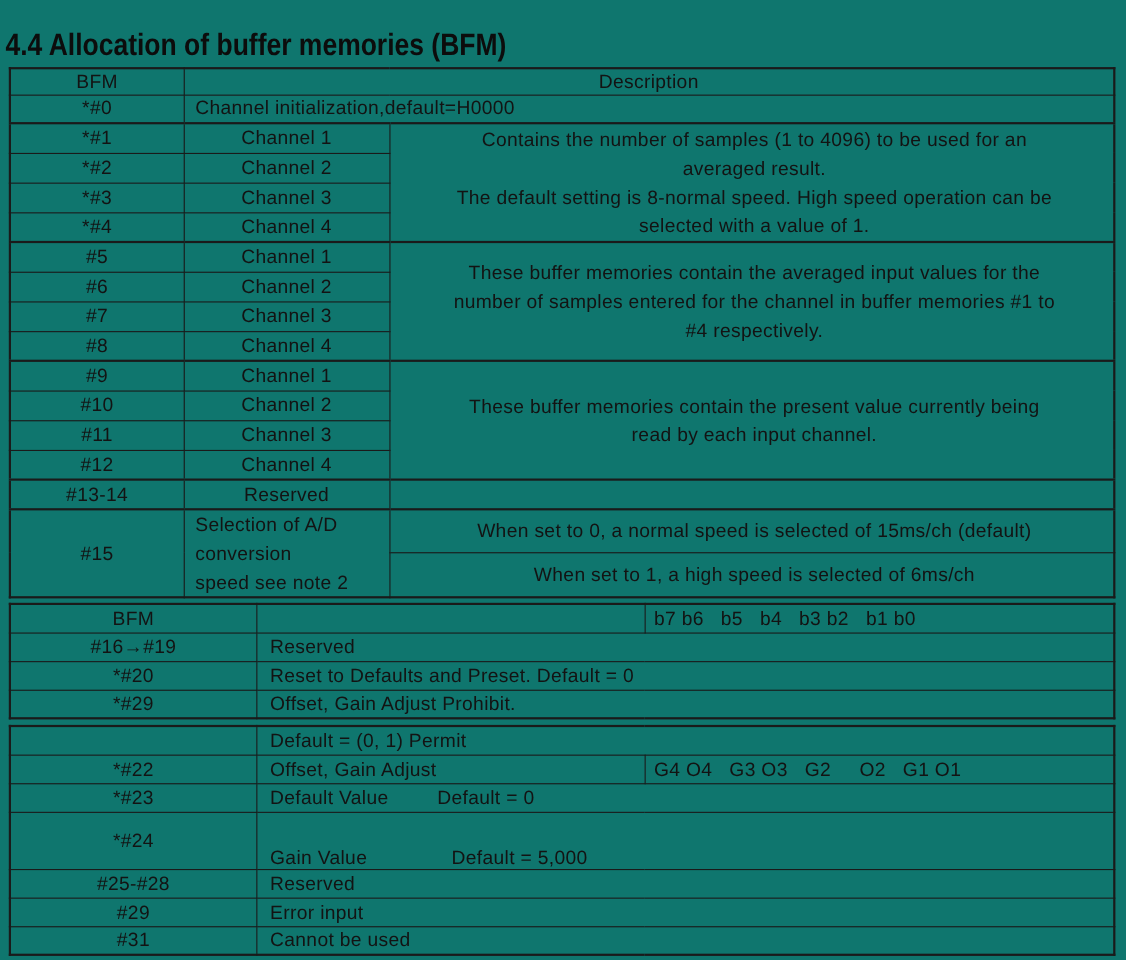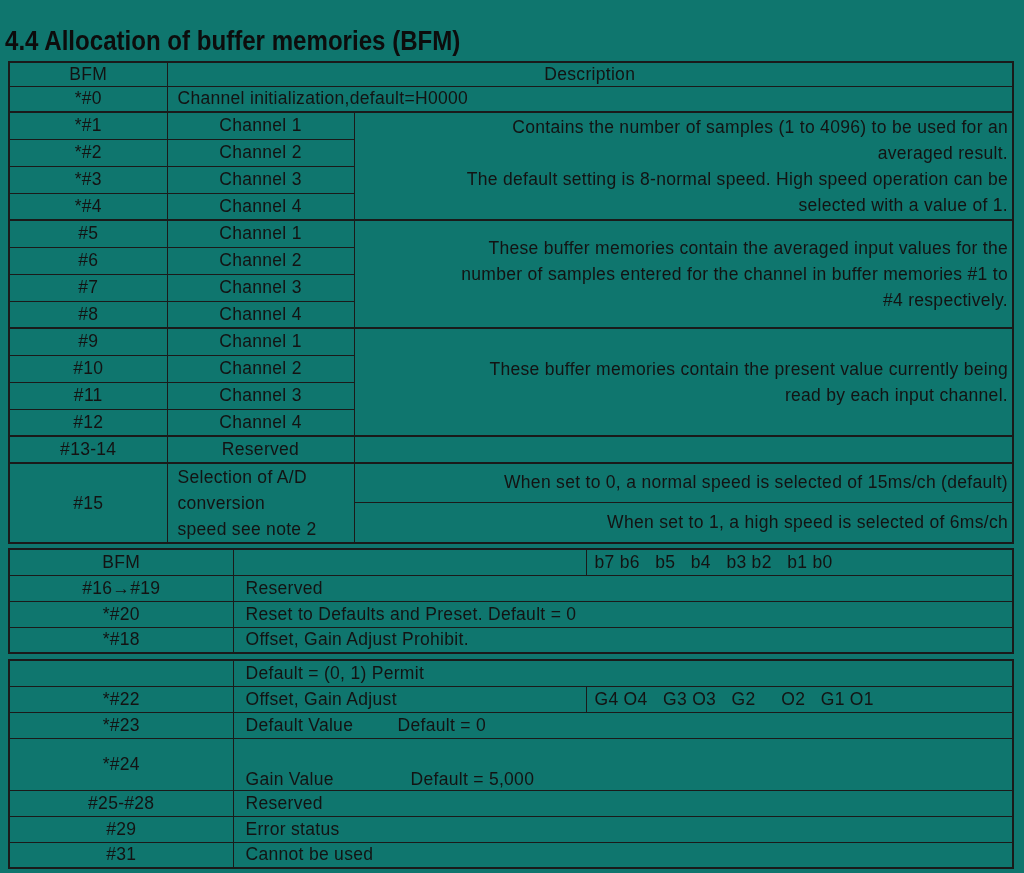--- a/index.html
+++ b/index.html
@@ -42,21 +42,21 @@
     border: 1.5px solid #1a1a1a;
     padding: 0 4px;
     vertical-align: middle;
     overflow: hidden;
   }
   table { border: 2px solid #1a1a1a; }
   tr.gsep td { border-top-width: 2px; }
 
   .c   { text-align: center; }
   .l   { text-align: left; padding-left: 10px; border-radius: 10px; }
-  .desc { text-align: right; padding-left: 9px; margin-left: 40px; }
+  .desc { text-align: center; padding-left: 9px; margin-left: 40px; }
   .pad12 { padding-left: 12px; }
   .pre  { white-space: pre-line; line-height: 26px; }
   .bits { white-space: pre; padding-left: 8px; }
 
   #table1 { top: 61px; }
   #table2 { top: 548px; }
   #table3 { top: 659px; }
 
   #table1 tr { height: 27px; }
   #table1 tr.hdr { height: 24px; }
@@ -187,21 +187,21 @@
       </tr>
       <tr>
         <td class="c">#16→#19</td>
         <td class="l pad12" colspan="2">Reserved</td>
       </tr>
       <tr>
         <td class="c">*#20</td>
         <td class="l pad12" colspan="2">Reset to Defaults and Preset. Default = 0</td>
       </tr>
       <tr>
-        <td class="c">*#18</td>
+        <td class="c">*#29</td>
         <td class="l pad12" colspan="2">Offset, Gain Adjust Prohibit.</td>
       </tr>
     </tbody>
   </table>
 
   <table id="table3">
     <colgroup>
       <col style="width:224px">
         <col style="width:353px">
         <col style="width:427px">
@@ -227,21 +227,21 @@
         <td class="l pad12" colspan="2">
           <span class="inline-label w165">Gain Value</span><span>Default = 5,000</span>
         </td>
       </tr>
       <tr>
         <td class="c">#25-#28</td>
         <td class="l pad12" colspan="2">Reserved</td>
       </tr>
       <tr>
         <td class="c">#29</td>
-        <td class="l pad12" colspan="2">Error status</td>
+        <td class="l pad12" colspan="2">Error input</td>
       </tr>
       <tr>
         <td class="c">#31</td>
         <td class="l pad12" colspan="2">Cannot be used</td>
       </tr>
     </tbody>
   </table>
 
 </div>
 

